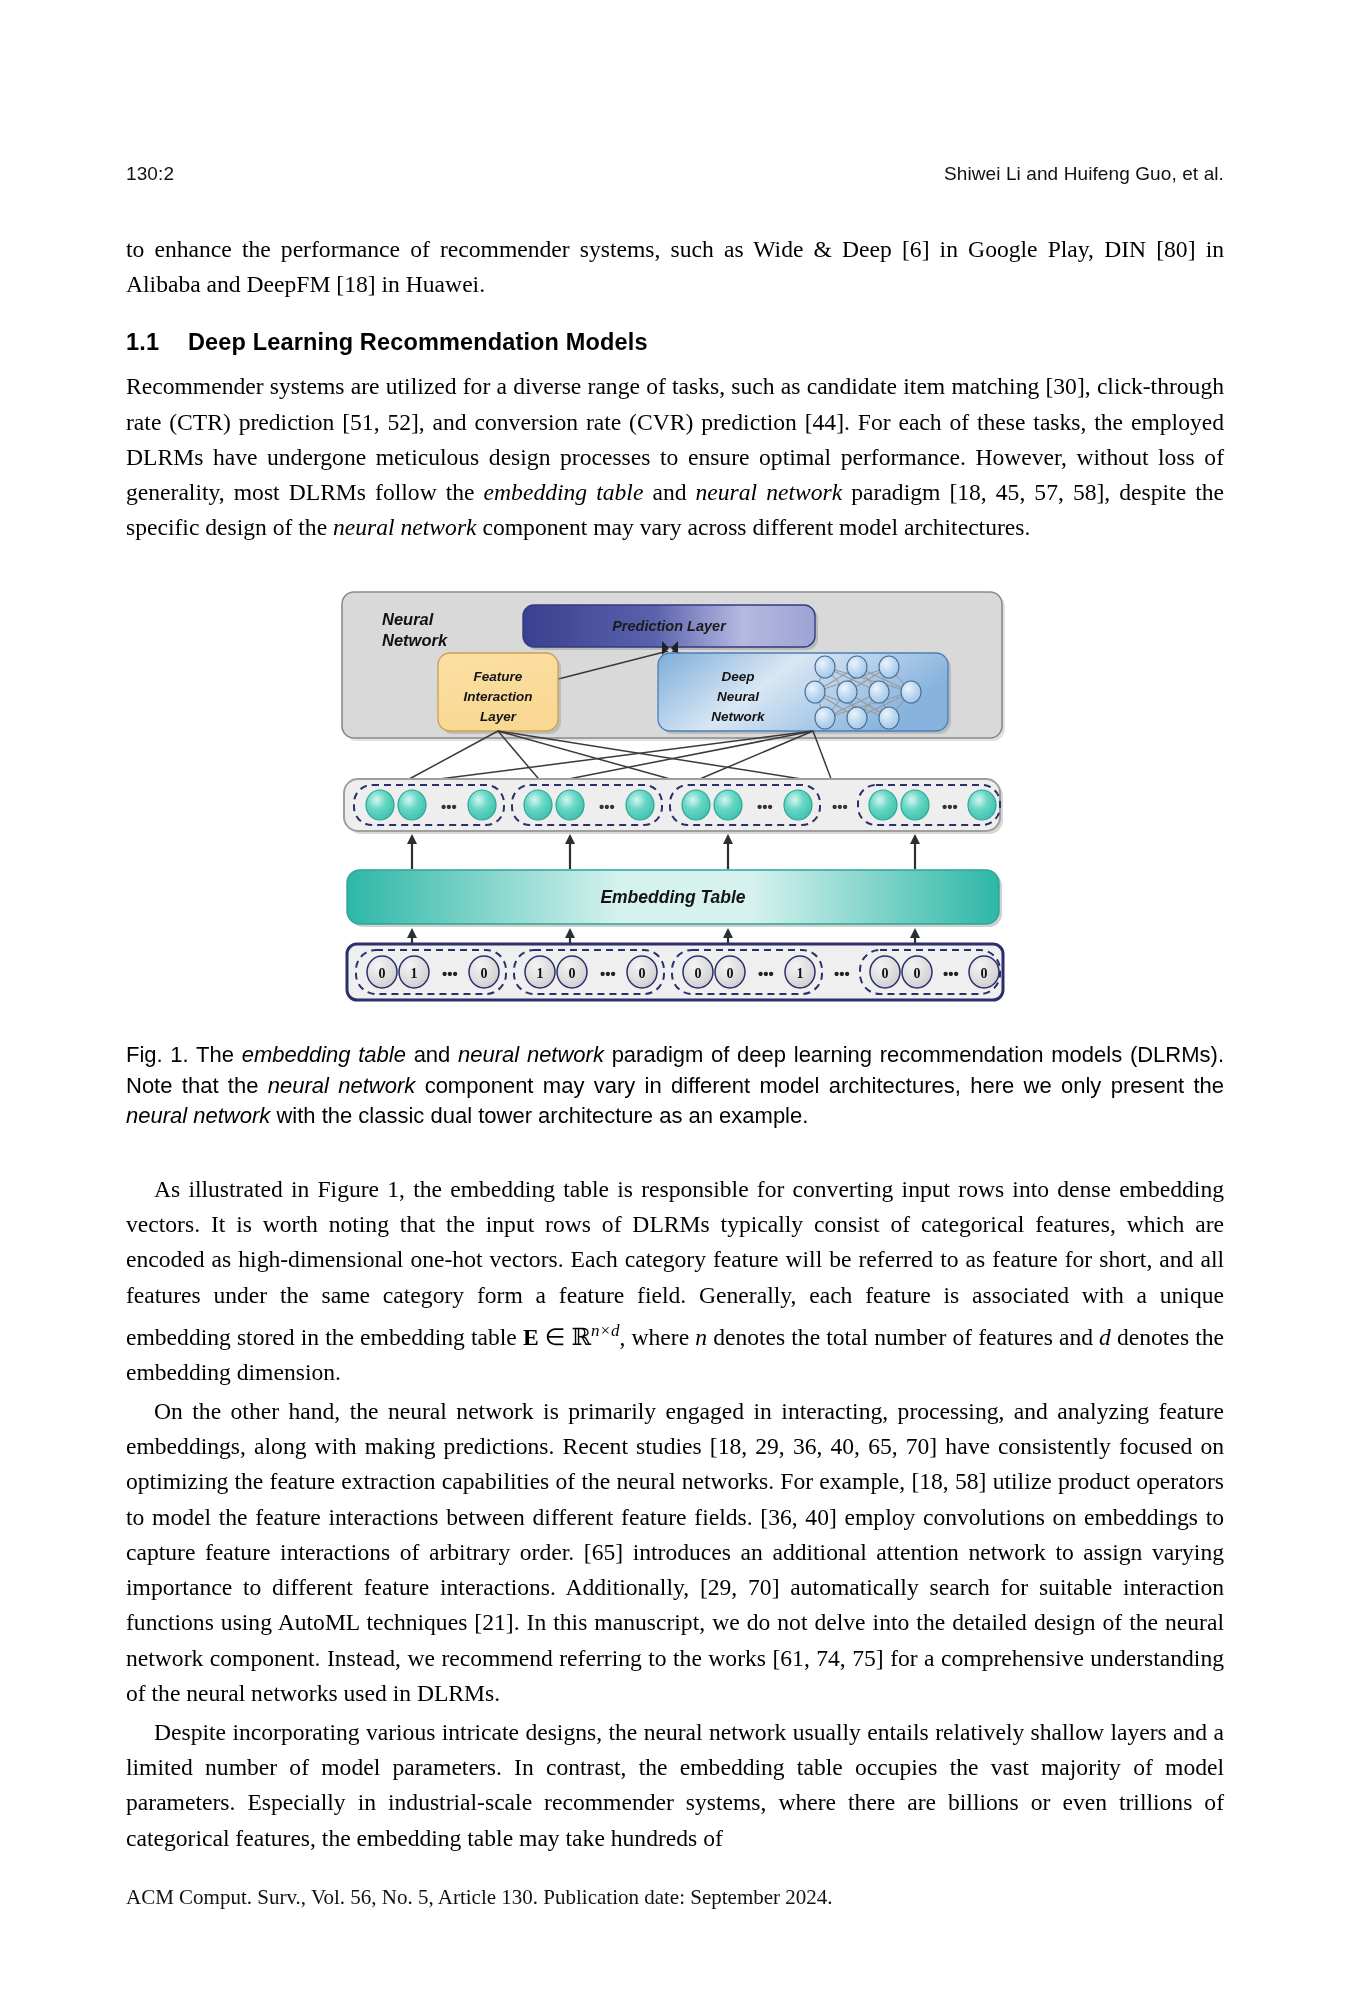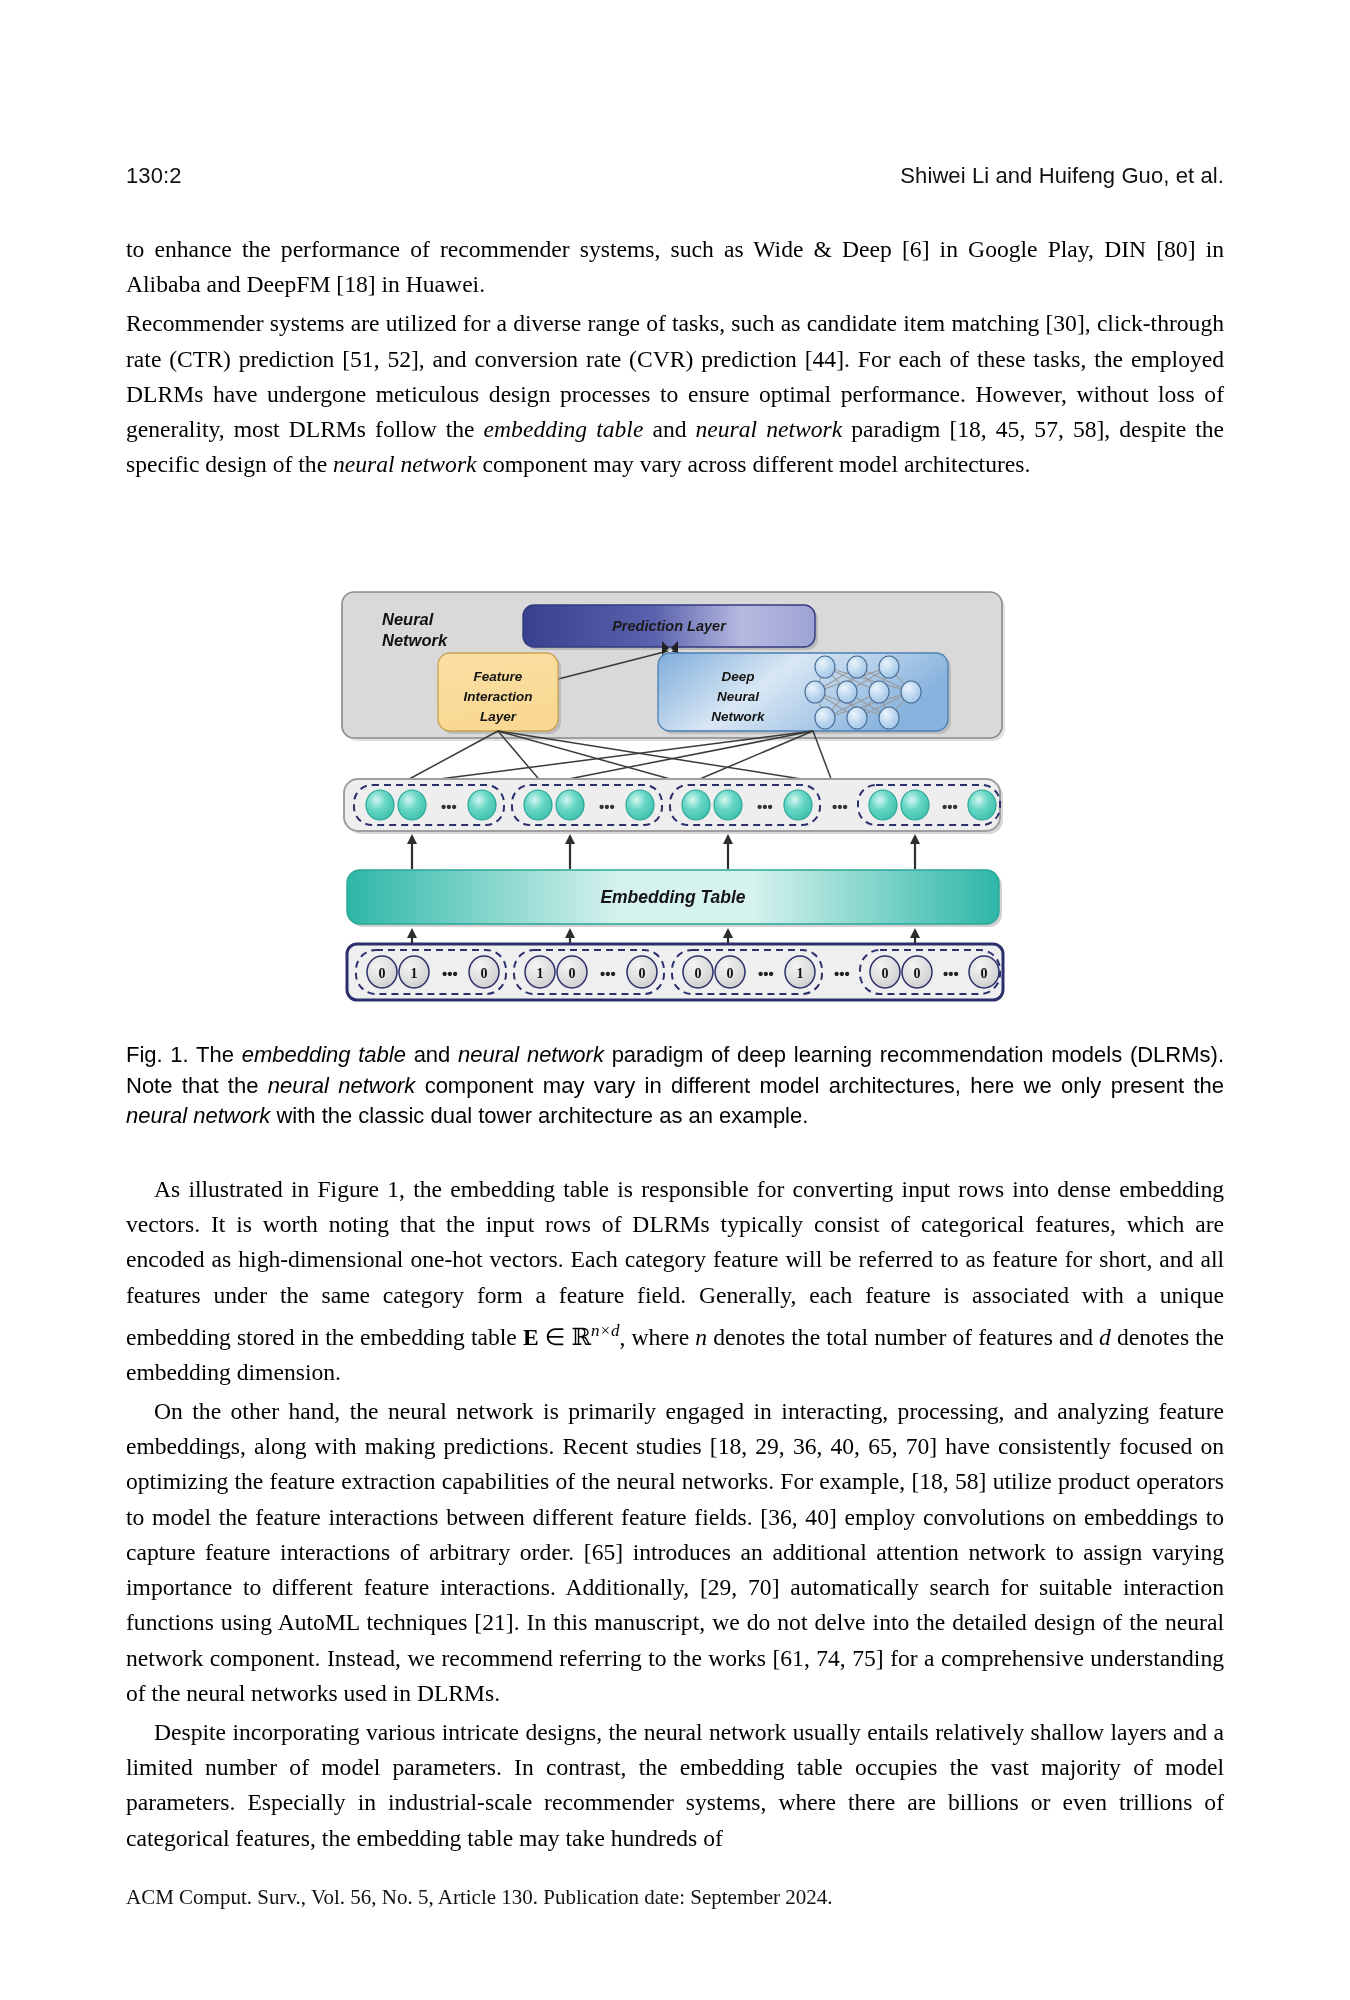--- a/index.html
+++ b/index.html
@@ -25,21 +25,21 @@
   
   .runhead {
     position: absolute;
     left: 126px;
     top: 163px;
     width: 1098px;
     display: flex;
     justify-content: space-between;
     align-items: baseline;
     font-family: "Liberation Sans", sans-serif;
-    font-size: 22px;
+    font-size: 19px;
     letter-spacing: .1px;
     color: #111;
   }
   .runhead .folio { font-family: "Liberation Sans", sans-serif; }
   .runhead .authors { font-family: "Liberation Sans", sans-serif; }
 
   
   .col {
     position: absolute;
     left: 126px;
@@ -123,20 +123,23 @@
 
   <div class="runhead">
     <span class="folio">130:2</span>
     <span class="authors">Shiwei Li and Huifeng Guo, et al.</span>
   </div>
 
   <div class="col">
 
     <p class="body">to enhance the performance of recommender systems, such as Wide &amp; Deep [6] in Google Play, DIN [80] in Alibaba and DeepFM [18] in Huawei.</p>
 
+    <h2 class="sec">
+      <span class="num">1.1</span><span>Deep Learning Recommendation Models</span>
+    </h2>
 
     <p class="body"><span>Recommender systems are utilized for a diverse range of tasks, such as candidate item matching [30], click-through rate (CTR) prediction [51, 52], and conversion rate (CVR) prediction [44]. For each of these tasks, the employed DLRMs have undergone meticulous design processes to ensure optimal performance. However, without loss of generality, most DLRMs follow the </span><i>embedding table</i><span> and </span><i>neural network</i><span> paradigm [18, 45, 57, 58], despite the specific design of the </span><i>neural network</i><span> component may vary across different model architectures.</span></p>
   </div>
 
   <div class="figure">
     <svg class="figsvg" width="672" height="432" viewBox="0 0 672 432" xmlns="http://www.w3.org/2000/svg">
       <defs>
         <linearGradient id="gPred" x1="0" y1="0" x2="1" y2="0">
           <stop offset="0%" stop-color="#39408f"></stop>
           <stop offset="45%" stop-color="#5a62ad"></stop>

